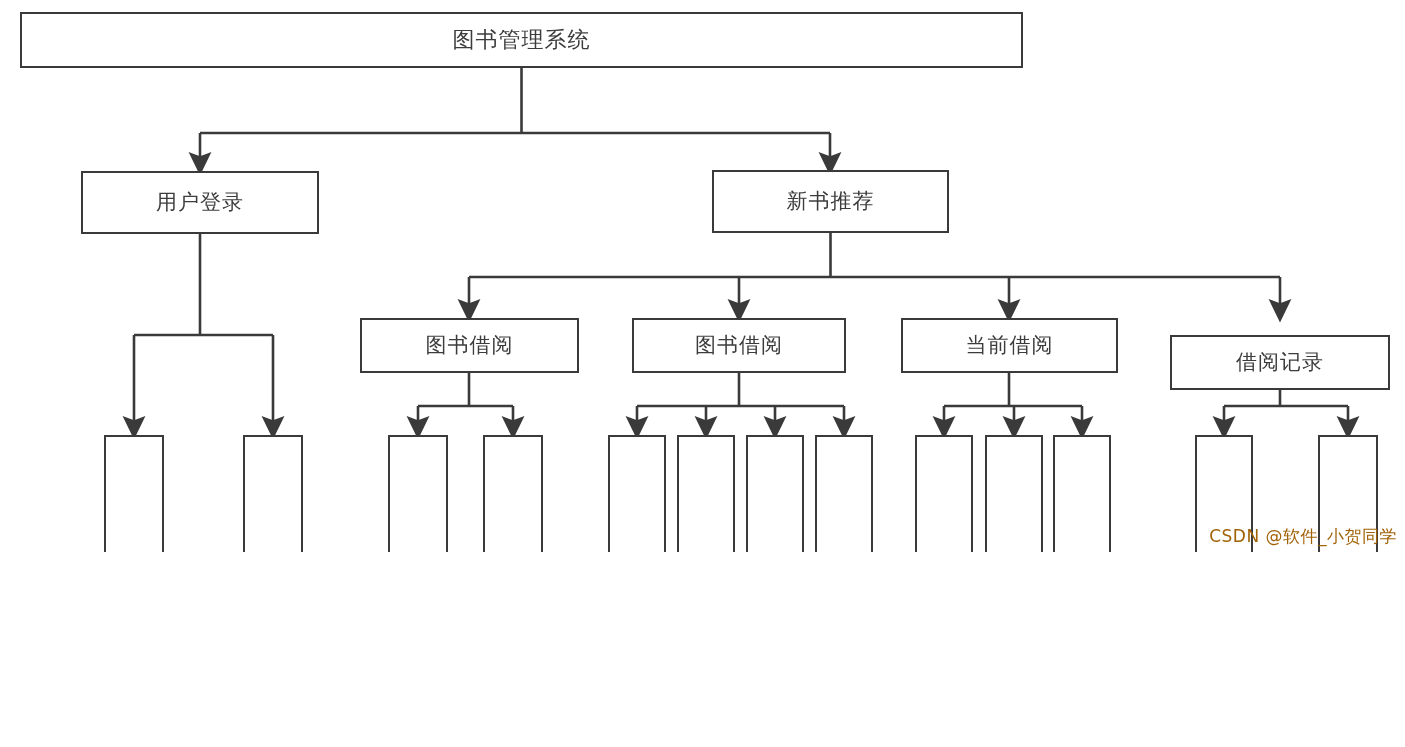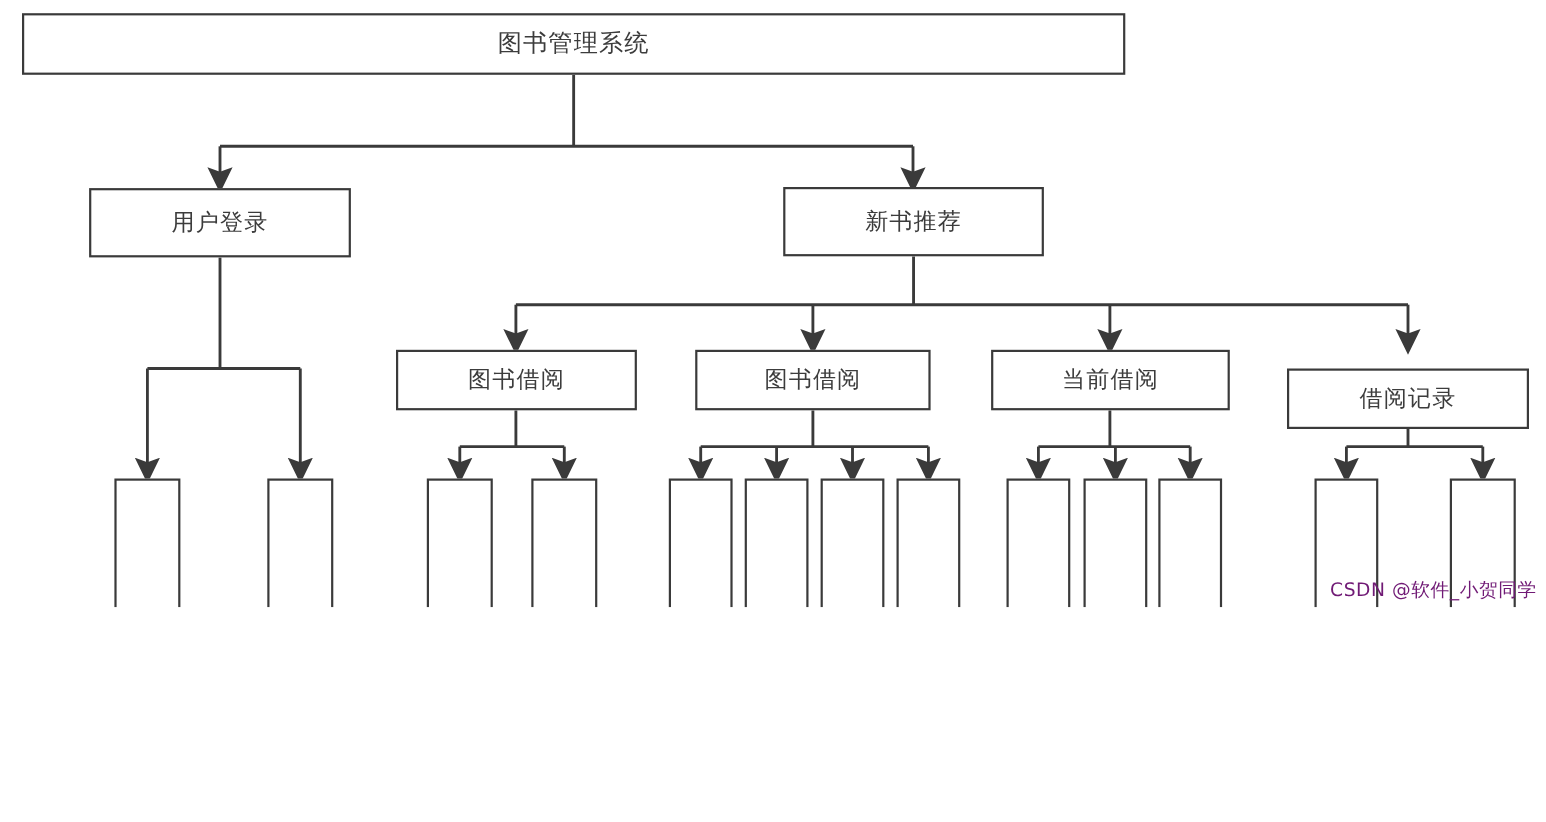--- a/index.html
+++ b/index.html
@@ -57,21 +57,21 @@
   }
   .node.vert .label {
     white-space: normal;
   }
   #root-node { font-size: 22px; }
   .watermark {
     position: absolute;
     right: 8px;
     bottom: 4px;
     font-size: 17px;
-    color: #701a75;
+    color: #a16207;
     letter-spacing: 0.5px;
     z-index: 3;
     white-space: pre;
   }
 </style>
 </head>
 <body>
 
 <div id="canvas">
 

